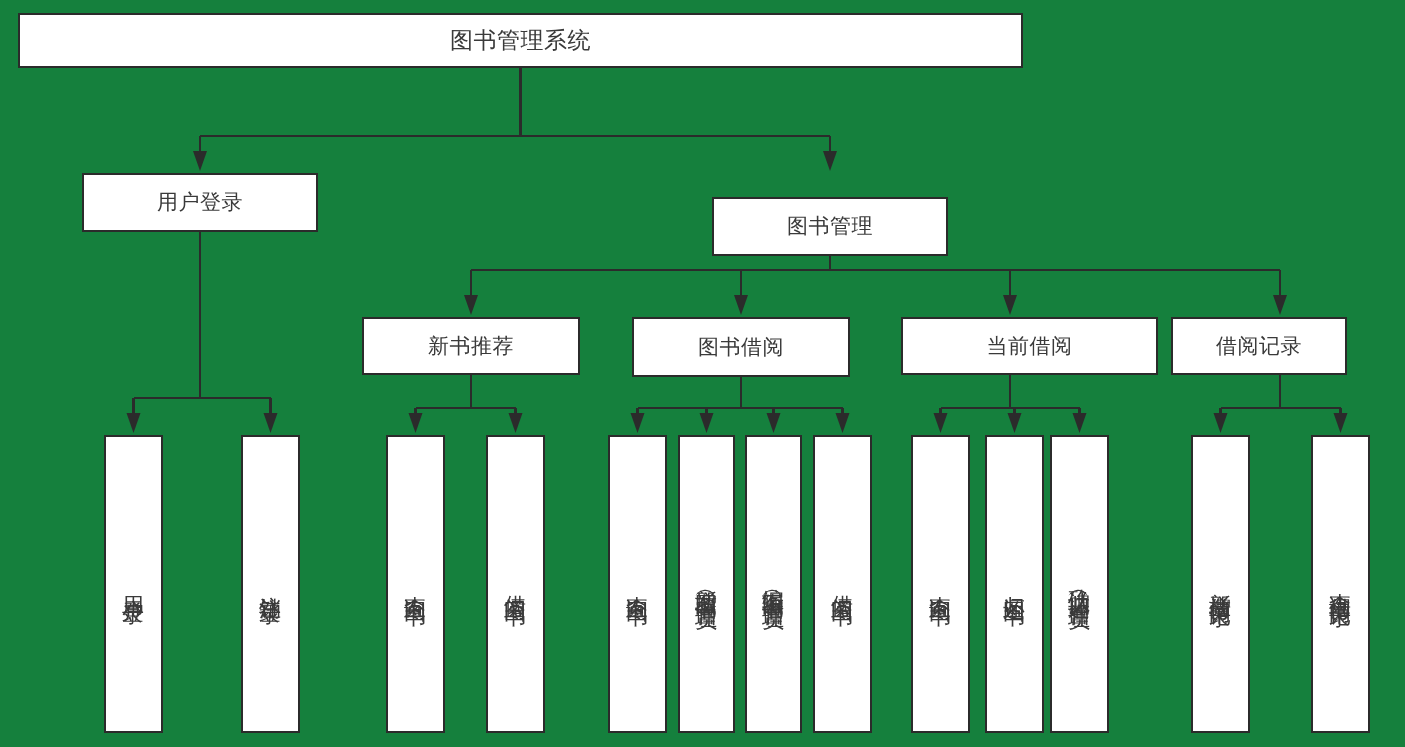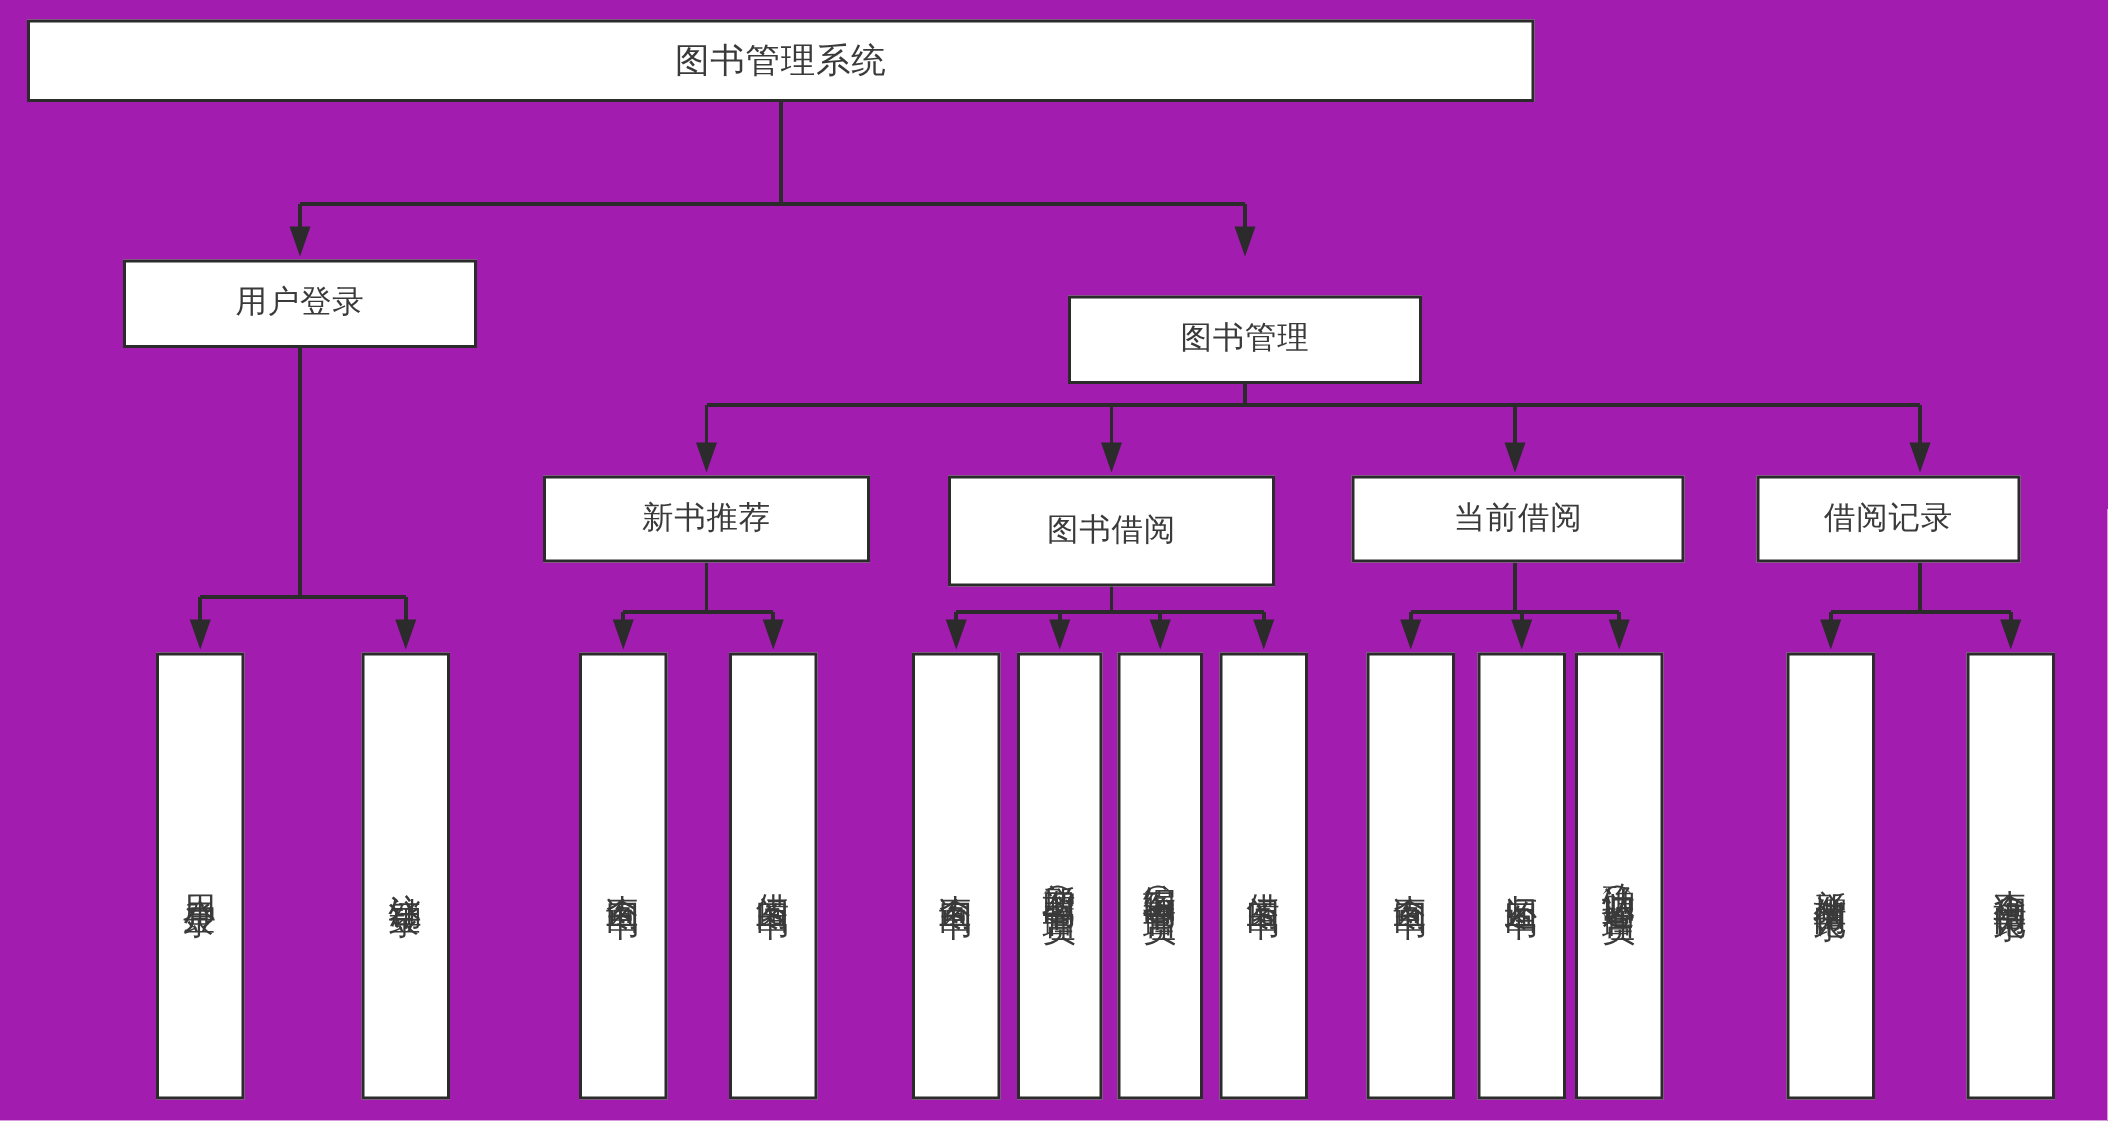--- a/index.html
+++ b/index.html
@@ -7,21 +7,21 @@
     padding: 0;
     background: #ffffff;
   }
   body {
     font-family: "Liberation Sans", "DejaVu Sans", sans-serif;
   }
   #diagram-root {
     position: relative;
     width: 1405px;
     height: 747px;
-    background: #a21caf;
+    background: #15803d;
     overflow: hidden;
   }
   svg.connector-layer {
     position: absolute;
     left: 0;
     top: 0;
     width: 1405px;
     height: 747px;
     pointer-events: none;
   }
@@ -126,24 +126,24 @@
       </div>
       <div class="node-box" style="left: 82px; top: 173px; width: 236px; height: 59px; border-color: rgb(43, 43, 43);">
         <span class="node-label" style="color: rgb(58, 58, 58);">用户登录</span>
       </div>
       <div class="node-box" style="left: 712px; top: 173px; width: 236px; height: 59px; border-color: rgb(43, 43, 43); margin-top: 24px;">
         <span class="node-label" style="color: rgb(58, 58, 58);">图书管理</span>
       </div>
       <div class="node-box" style="left: 362px; top: 317px; width: 218px; height: 58px; border-color: rgb(43, 43, 43);">
         <span class="node-label" style="color: rgb(58, 58, 58);">新书推荐</span>
       </div>
-      <div class="node-box" style="left: 632px; top: 317px; width: 218px; height: 74px; border-color: rgb(43, 43, 43);">
+      <div class="node-box" style="left: 632px; top: 317px; width: 218px; height: 60px; border-color: rgb(43, 43, 43);">
         <span class="node-label" style="color: rgb(58, 58, 58);">图书借阅</span>
       </div>
-      <div class="node-box" style="left: 901px; top: 317px; width: 222px; height: 58px; border-color: rgb(43, 43, 43);">
+      <div class="node-box" style="left: 901px; top: 317px; width: 257px; height: 58px; border-color: rgb(43, 43, 43);">
         <span class="node-label" style="color: rgb(58, 58, 58);">当前借阅</span>
       </div>
       <div class="node-box" style="left: 1171px; top: 317px; width: 176px; height: 58px; border-color: rgb(43, 43, 43);">
         <span class="node-label" style="color: rgb(58, 58, 58);">借阅记录</span>
       </div>
       <div class="node-box vertical" style="left: 104px; top: 435px; width: 59px; height: 298px; border-color: rgb(43, 43, 43);">
         <span class="node-label" style="color: rgb(58, 58, 58);">用户登录</span>
       </div>
       <div class="node-box vertical" style="left: 241px; top: 435px; width: 59px; height: 298px; border-color: rgb(43, 43, 43);">
         <span class="node-label" style="color: rgb(58, 58, 58);">注销登录</span>

